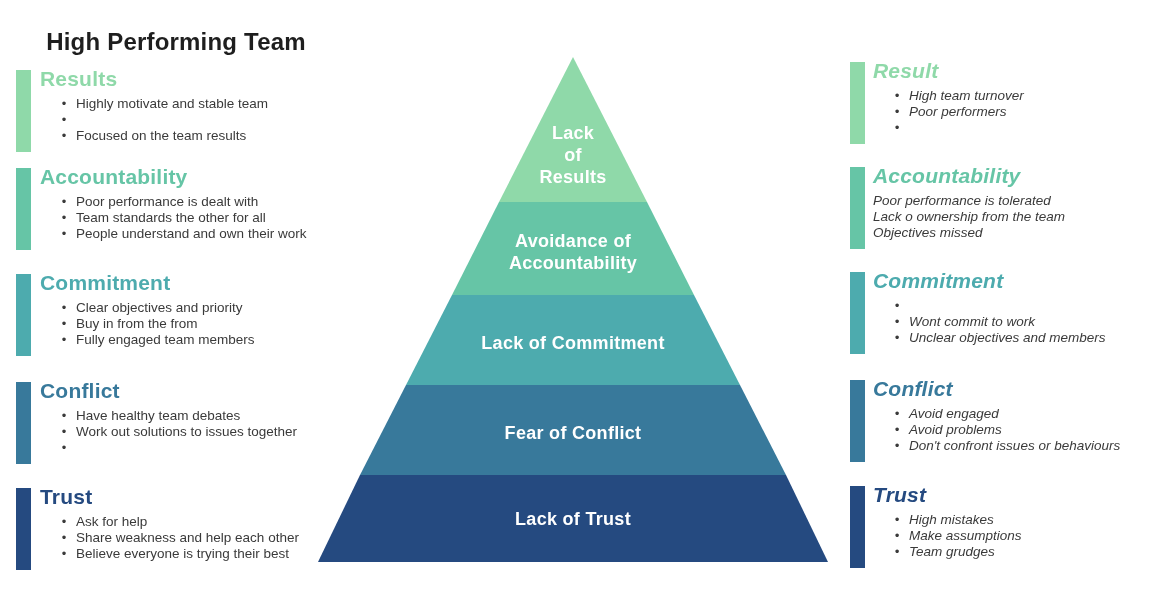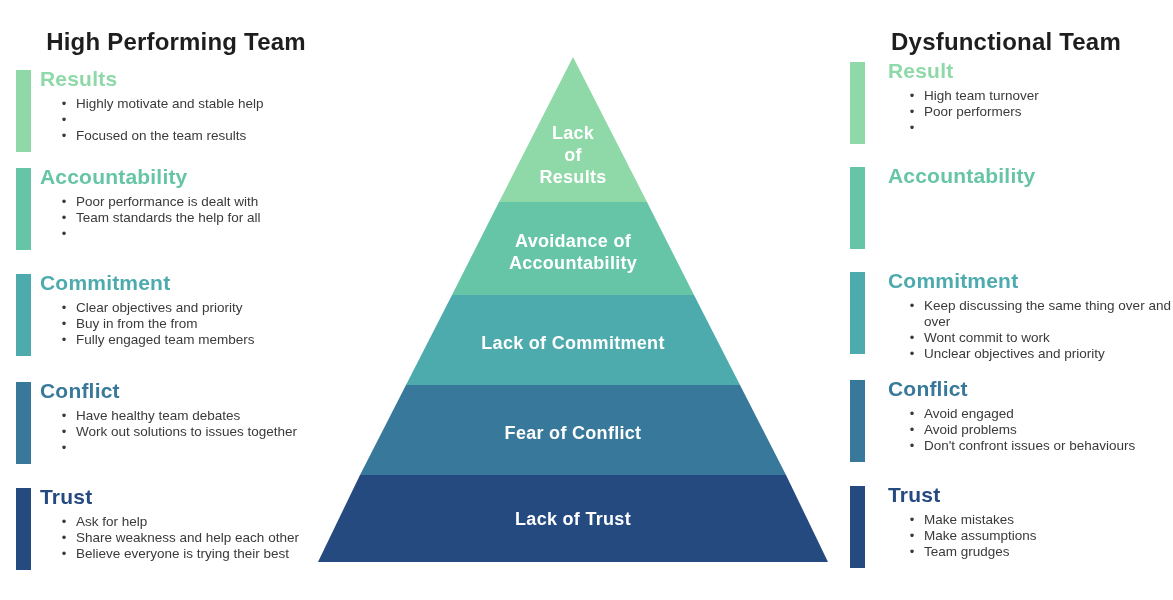--- a/index.html
+++ b/index.html
@@ -10,21 +10,21 @@
   }
   .panel-title {
     position:absolute; top:28px; font-size:24px; font-weight:bold;
     color:#1e1e1e; letter-spacing:0.2px; text-align:center;
   }
   .panel-title.left  { left:16px;  width:320px; }
   .panel-title.right { left:850px; width:312px; }
   .section { position:absolute; width:322px; }
   .section .bar { position:absolute; left:0; top:2px; width:15px; height:82px; }
   .section .content { margin-left:24px; }
-  .section.right-side .content { margin-left:38px; }
+  .section.right-side .content { margin-left:23px;font-style:italic; }
   .section .heading {
     font-size:21px; font-weight:bold; line-height:1.05; margin-bottom:6px;
     letter-spacing:0.2px;
   }
   ul.blist { list-style:none; }
   ul.blist li {
     display:flex; font-size:13.5px; line-height:16px; color:#3a3a3a;
     padding-left:12px;
   }
   ul.blist li .m {
@@ -44,21 +44,21 @@
 
   <h1 class="panel-title left">High Performing Team</h1>
 
   <div class="section" style="left:16px; top:68px;">
     <div class="bar" style="background-color: rgb(143, 217, 169);"></div>
     <div class="content">
       <div class="heading" style="color: rgb(143, 217, 169);">Results</div>
       <ul class="blist">
         <li>
             <span class="m">•</span>
-            <span>Highly motivate and stable help</span>
+            <span>Highly motivate and stable team</span>
           </li>
         <li>
             <span class="m">•</span>
           </li>
         <li>
             <span class="m">•</span>
             <span>Focused on the team results</span>
           </li>
       </ul>
     </div>
@@ -68,24 +68,25 @@
     <div class="bar" style="background-color: rgb(102, 197, 166);"></div>
     <div class="content">
       <div class="heading" style="color: rgb(102, 197, 166);">Accountability</div>
       <ul class="blist">
         <li>
             <span class="m">•</span>
             <span>Poor performance is dealt with</span>
           </li>
         <li>
             <span class="m">•</span>
-            <span>Team standards the help for all</span>
-          </li>
-        <li>
-            <span class="m">•</span>
+            <span>Team standards the other for all</span>
+          </li>
+        <li>
+            <span class="m">•</span>
+            <span>People understand and own their work</span>
           </li>
       </ul>
     </div>
   </div>
 
   <div class="section" style="left:16px; top:272px;">
     <div class="bar" style="background-color: rgb(77, 171, 174);"></div>
     <div class="content">
       <div class="heading" style="color: rgb(77, 171, 174);">Commitment</div>
       <ul class="blist">
@@ -160,21 +161,20 @@
     <text x="255" y="190" text-anchor="middle" fill="#ffffff">Avoidance of</text>
     <text x="255" y="212" text-anchor="middle" fill="#ffffff">Accountability</text>
 
     <text x="255" y="292" text-anchor="middle" fill="#ffffff">Lack of Commitment</text>
 
     <text x="255" y="382" text-anchor="middle" fill="#ffffff">Fear of Conflict</text>
 
     <text x="255" y="468" text-anchor="middle" fill="#ffffff">Lack of Trust</text>
   </svg>
 
-  <h1 class="panel-title right">Dysfunctional Team</h1>
 
   <div class="section right-side" style="left:850px; top:60px;">
     <div class="bar" style="background-color: rgb(143, 217, 169);"></div>
     <div class="content">
       <div class="heading" style="color: rgb(143, 217, 169);">Result</div>
       <ul class="blist">
         <li>
             <span class="m">•</span>
             <span>High team turnover</span>
           </li>
@@ -186,39 +186,43 @@
             <span class="m">•</span>
           </li>
       </ul>
     </div>
   </div>
 
   <div class="section right-side" style="left:850px; top:165px;">
     <div class="bar" style="background-color: rgb(102, 197, 166);"></div>
     <div class="content">
       <div class="heading" style="color: rgb(102, 197, 166);">Accountability</div>
+      <ul class="plain">
+        <li>Poor performance is tolerated</li>
+        <li>Lack o ownership from the team</li>
+        <li>Objectives missed</li>
+      </ul>
     </div>
   </div>
 
   <div class="section right-side" style="left:850px; top:270px;">
     <div class="bar" style="background-color: rgb(77, 171, 174);"></div>
     <div class="content">
       <div class="heading" style="color: rgb(77, 171, 174);">Commitment</div>
       <ul class="blist">
         <li>
             <span class="m">•</span>
-            <span>Keep discussing the same thing over and over</span>
           </li>
         <li>
             <span class="m">•</span>
             <span>Wont commit to work</span>
           </li>
         <li>
             <span class="m">•</span>
-            <span>Unclear objectives and priority</span>
+            <span>Unclear objectives and members</span>
           </li>
       </ul>
     </div>
   </div>
 
   <div class="section right-side" style="left:850px; top:378px;">
     <div class="bar" style="background-color: rgb(56, 121, 155);"></div>
     <div class="content">
       <div class="heading" style="color: rgb(56, 121, 155);">Conflict</div>
       <ul class="blist">
@@ -238,21 +242,21 @@
     </div>
   </div>
 
   <div class="section right-side" style="left:850px; top:484px;">
     <div class="bar" style="background-color: rgb(37, 74, 128);"></div>
     <div class="content">
       <div class="heading" style="color: rgb(37, 74, 128);">Trust</div>
       <ul class="blist">
         <li>
             <span class="m">•</span>
-            <span>Make mistakes</span>
+            <span>High mistakes</span>
           </li>
         <li>
             <span class="m">•</span>
             <span>Make assumptions</span>
           </li>
         <li>
             <span class="m">•</span>
             <span>Team grudges</span>
           </li>
       </ul>

